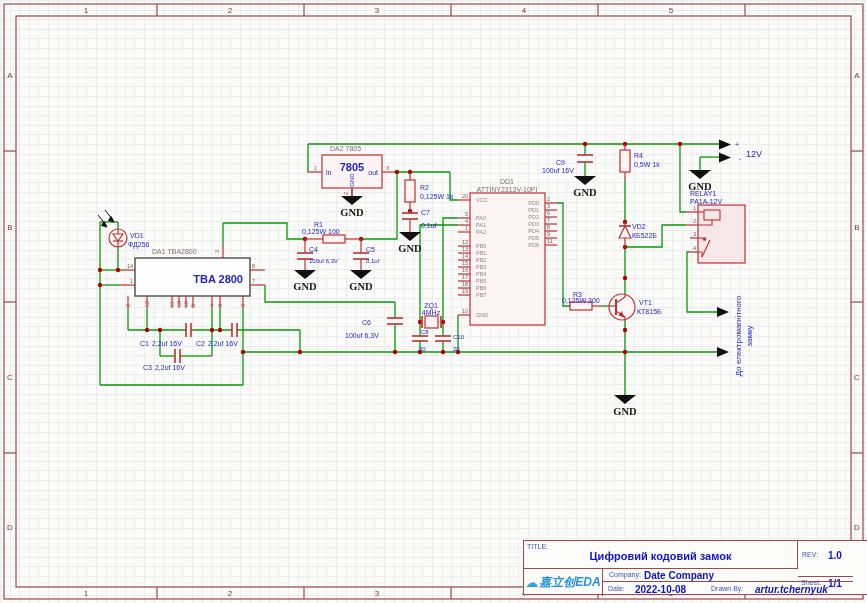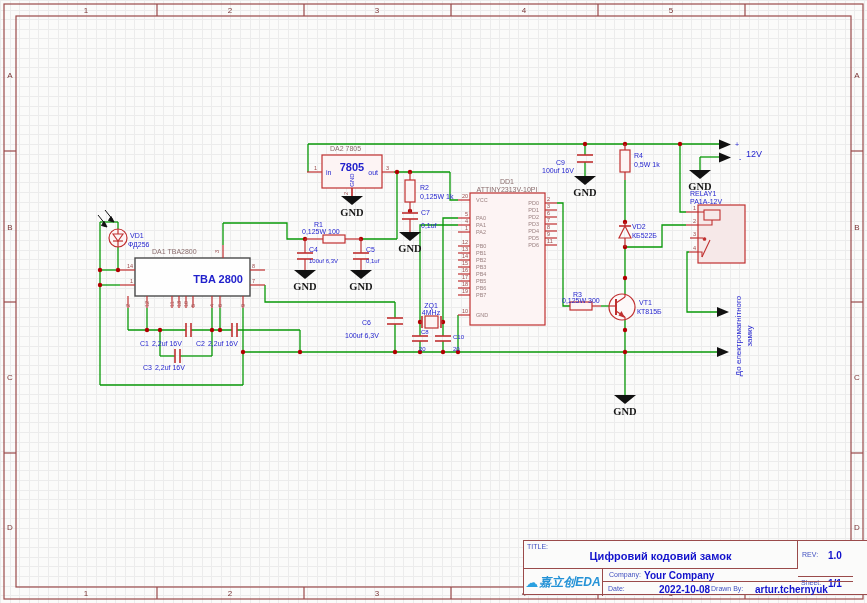--- a/index.html
+++ b/index.html
@@ -42,23 +42,23 @@
   #logo-cloud{color:#2aa0e0;font-size:13px;margin-right:1px;}
   #logo-text{color:#2492d6;font-size:12px;font-weight:bold;font-style:italic;white-space:nowrap;}
   #cell-company{left:79px;top:27px;width:195px;height:13px;border-top:1px solid #9a4a4a;}
   #company-label{position:absolute;left:6px;top:2px;}
   #company-val{position:absolute;left:41px;top:1px;}
   #cell-sheet{left:274px;top:27px;width:55px;height:13px;border-top:1px solid #9a4a4a;margin-top:8px;}
   #sheet-label{position:absolute;left:3px;top:2px;}
   #sheet-val{position:absolute;left:30px;top:1px;}
   #cell-date{left:79px;top:40px;width:250px;height:15px;border-top:1px solid #9a4a4a;}
   #date-label{position:absolute;left:5px;top:3px;}
-  #date-val{position:absolute;left:56px;top:2px;}
+  #date-val{position:absolute;left:32px;top:2px;}
   #drawnby-label{position:absolute;left:108px;top:3px;}
-  #drawnby-val{position:absolute;left:152px;top:2px;}
+  #drawnby-val{position:absolute;left:152px;top:2px;font-style:italic;}
 </style>
 </head>
 <body>
 
 <div id="stage">
 <svg width="867" height="603" viewBox="0 0 867 603">
 
   <g>
     <rect class="frame" x="4" y="4" width="859" height="595"></rect>
     <rect class="frame" x="16" y="16" width="835" height="571"></rect>
@@ -542,21 +542,21 @@
   <div class="cell" id="cell-rev">
     <span class="tlabel" id="rev-label">REV:</span>
     <span class="tval" id="rev-val">1.0</span>
   </div>
   <div class="cell" id="cell-logo">
     <span id="logo-cloud">☁</span>
     <span id="logo-text">嘉立创EDA</span>
   </div>
   <div class="cell" id="cell-company">
     <span class="tlabel" id="company-label">Company:</span>
-    <span class="tval" id="company-val">Your Company</span>
+    <span class="tval" id="company-val">Date Company</span>
   </div>
   <div class="cell" id="cell-sheet">
     <span class="tlabel" id="sheet-label">Sheet:</span>
     <span class="tval" id="sheet-val">1/1</span>
   </div>
   <div class="cell" id="cell-date">
     <span class="tlabel" id="date-label">Date:</span>
     <span class="tval" id="date-val">2022-10-08</span>
     <span class="tlabel" id="drawnby-label">Drawn By:</span>
     <span class="tval" id="drawnby-val">artur.tchernyuk</span>

